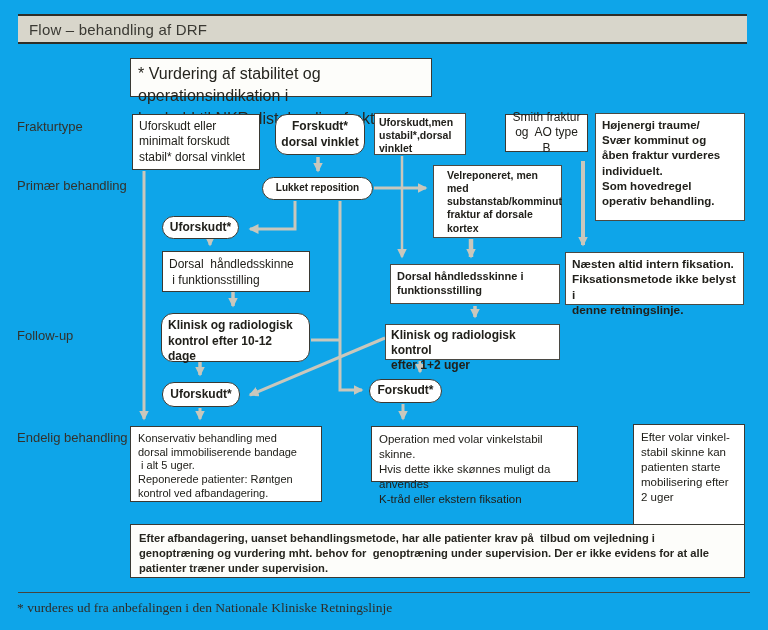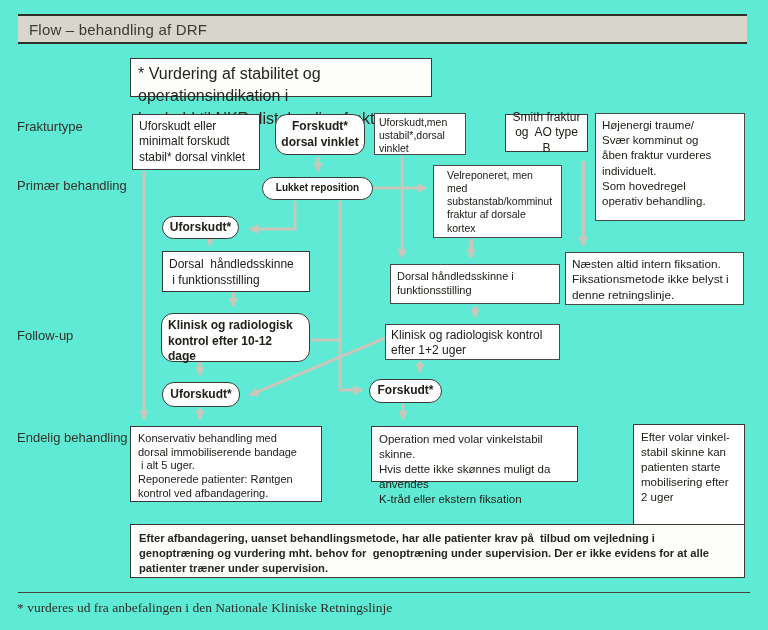--- a/index.html
+++ b/index.html
@@ -1,39 +1,39 @@
 <!DOCTYPE html>
 <html><head>
 <meta charset="utf-8">
 <style>
   html,body{margin:0;padding:0;}
   body{font-family:"Liberation Sans",sans-serif;}
   #page{
     position:relative;width:768px;height:630px;
-    background:#5eead4;overflow:hidden;
+    background:#0ea5e9;overflow:hidden;
     color:#26251f;
   }
   
   #header-band{
     position:absolute;left:18px;top:14px;width:729px;height:26px;
     background:#d8d6cb;
     border-top:2px solid #2f2e28;border-bottom:2px solid #2f2e28;
     display:flex;align-items:center;
   }
   #header-band .title{
     font-size:15px;color:#3a3933;padding-left:11px;letter-spacing:.2px;
   }
   
   .box{
     position:absolute;background:#ffffff;
     border:1.5px solid #3a3933;
     font-size:11.5px;line-height:1.28;color:#21201b;
     padding:4px 6px;white-space:pre-wrap;box-sizing:border-box;
   }
-  .box.thin{border-width:1px;border-color:#4a4943;}
+  .box.thin{border-width:1px;border-color:#4a4943;font-weight:bold;}
   .box.bold{font-weight:bold;border-radius:12px;}
   .box.center{text-align:center;display:flex;align-items:center;justify-content:center;padding:2px 4px;}
   .box.small{font-size:10.5px;line-height:1.25;}
   .row-label{
     position:absolute;left:17px;font-size:13px;color:#33322c;white-space:nowrap;
   }
   #note-box{
     position:absolute;left:130px;top:58px;width:302px;height:39px;
     background:#fdfdfa;border:1.4px solid #3a3933;box-sizing:border-box;
     font-weight:normal;font-size:16px;line-height:1.4;padding:4px 7px;white-space:pre-wrap;

